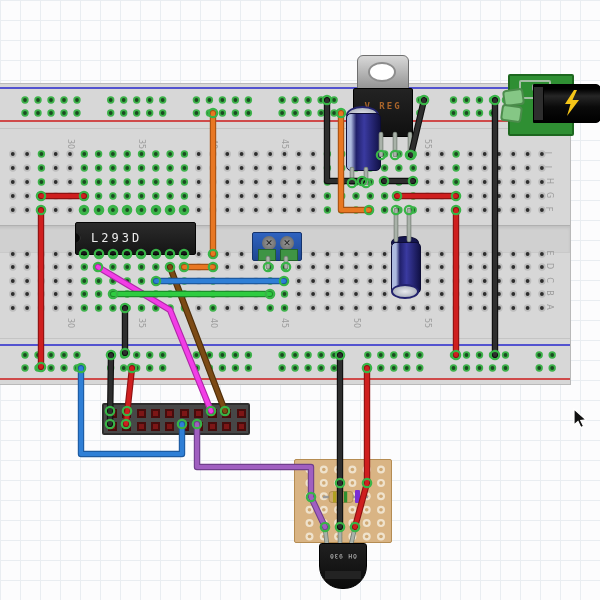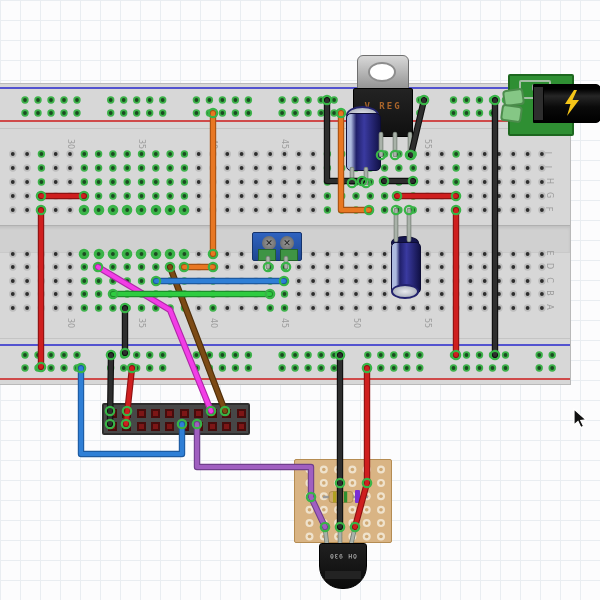--- a/index.html
+++ b/index.html
@@ -1134,20 +1134,24 @@
 
   <div id="perf" class="abs"></div>
 
   <div id="terminal" class="abs">
     <div class="screw" style="left:9px;">✕</div>
     <div class="screw" style="left:27px;">✕</div>
     <div class="slot" style="left:5px;"></div>
     <div class="slot" style="left:27px;"></div>
   </div>
 
+  <div id="ic" class="abs">
+    <div class="notch"></div>
+    <div class="iclabel">L293D</div>
+  </div>
 
   <div id="vreg" class="abs">
     <div class="tab"></div>
     <div class="hole"></div>
     <div class="body">
       <span class="vlabel">V REG</span>
     </div>
   </div>
 
   <div class="capellipse abs" style="left:346px;top:106px;width:33px;height:18px;background:radial-gradient(#e8eaee,#b9bec8 60%,#8d93a0);border:2px solid #23236e;box-sizing:border-box;"></div>

